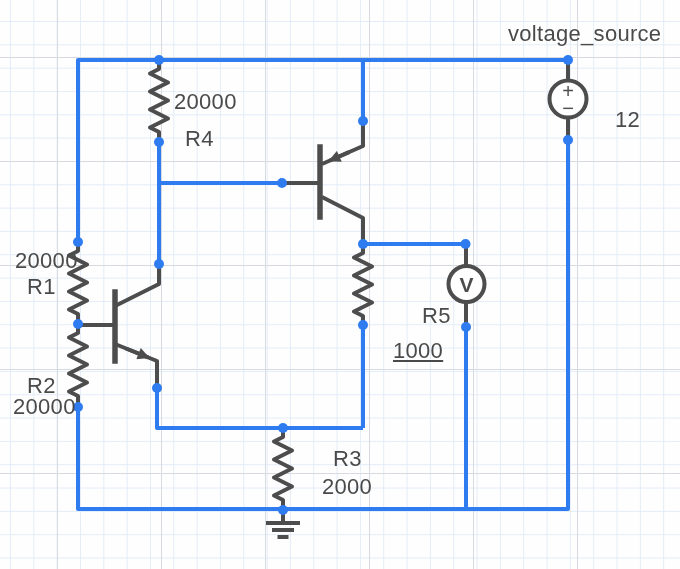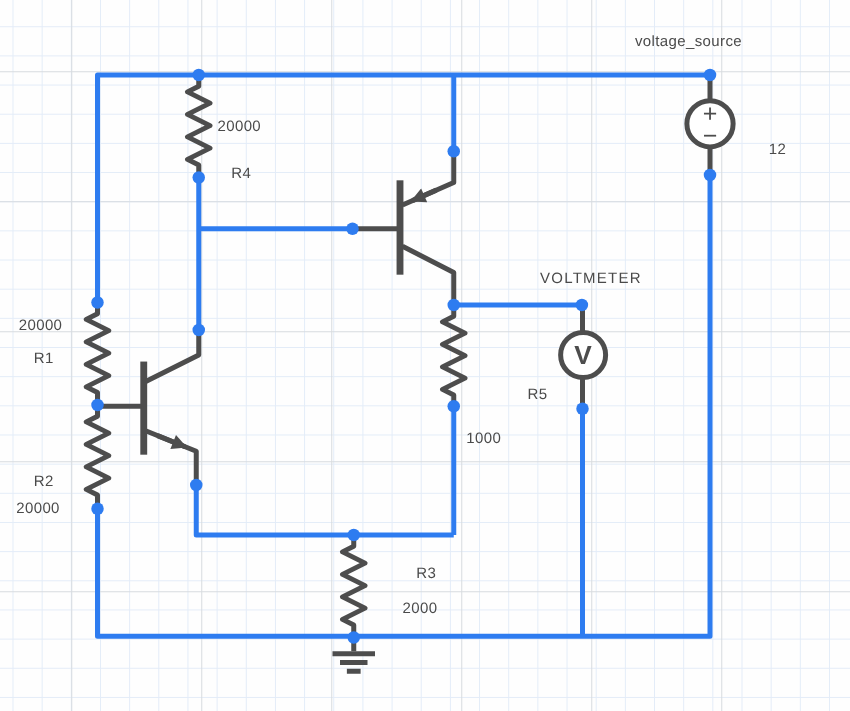--- a/index.html
+++ b/index.html
@@ -19,21 +19,21 @@
   }
   #schematic{position:absolute;left:0;top:0;}
   .wire{stroke:var(--color-wire,#2e7cf0);stroke-width:4;fill:none;stroke-linejoin:round;stroke-linecap:butt;}
   .part{stroke:var(--color-component,#4d4d4d);stroke-width:4;fill:none;stroke-linejoin:round;stroke-linecap:butt;}
   .bar{stroke-width:5.5;stroke-linecap:square;}
   .node{fill:var(--color-node,#2e7cf0);stroke:none;}
   .meter-face{fill:#ffffff;}
   .glyph{fill:var(--color-component,#4d4d4d);stroke:none;font-family:"Liberation Sans",sans-serif;}
   .lbl{
     position:absolute;
-    font-size:12px;
+    font-size:22px;
     color:var(--color-label,#4a4a4a);
     white-space:nowrap;
     line-height:19px;
     letter-spacing:0.3px;
     user-select:none;
   }
   .lbl.caps{letter-spacing:1px;}
 </style>
 </head>
 <body>
@@ -131,21 +131,20 @@
 
   <span class="lbl" style="left:174px;top:92px;">20000</span>
   <span class="lbl" style="left:185px;top:129px;">R4</span>
 
   <span class="lbl" style="left:15px;top:251px;">20000</span>
   <span class="lbl" style="left:27px;top:277px;">R1</span>
 
   <span class="lbl" style="left:27px;top:376px;">R2</span>
   <span class="lbl" style="left:13px;top:397px;">20000</span>
 
-  <span class="lbl caps" style="left:432px;top:213px;">VOLTMETER</span>
 
   <span class="lbl" style="left:386px;top:306px;margin-left:36px;">R5</span>
-  <span class="lbl" style="left:373px;top:341px;">1000</span>
+  <span class="lbl" style="left:393px;top:341px;text-decoration:underline;">1000</span>
 
   <span class="lbl" style="left:333px;top:449px;">R3</span>
   <span class="lbl" style="left:322px;top:477px;text-align:right;">2000</span>
 
 </div>
 
 </body></html>

